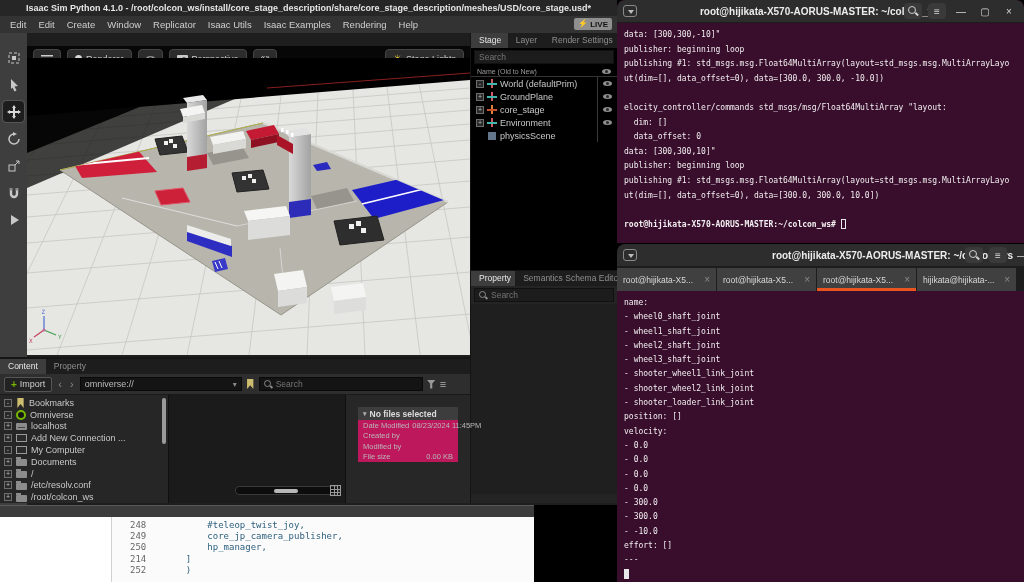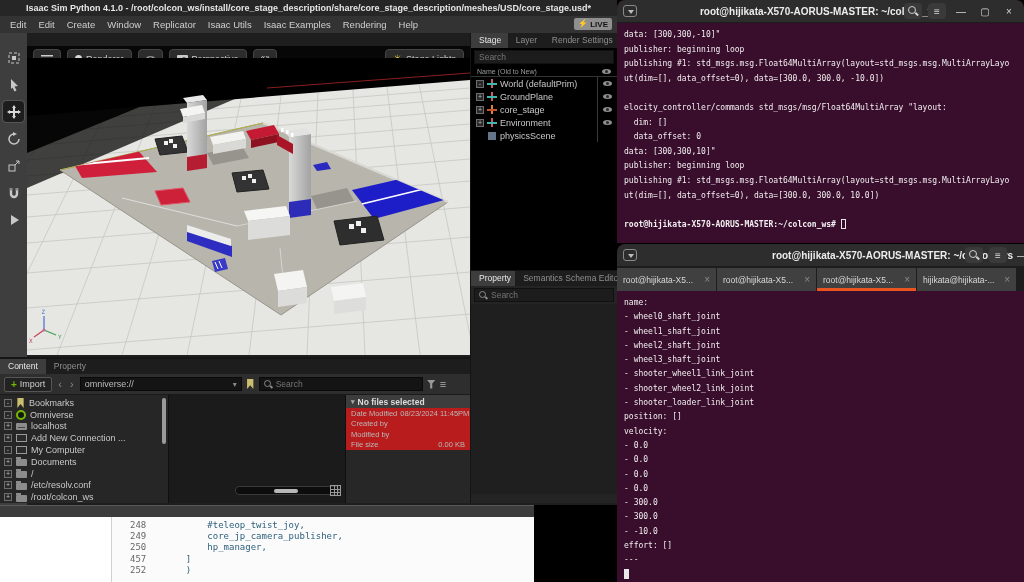--- a/index.html
+++ b/index.html
@@ -90,21 +90,21 @@
   .cb-body{position:relative;height:108px;display:flex}
   .cb-tree{width:168px;background:#262626;position:relative;padding-top:2px;overflow:hidden}
   .crow{display:flex;align-items:center;gap:4px;height:11.8px;padding-left:4px;color:#c9c9c9;font-size:9px;white-space:nowrap}
   .crow[data-depth="1"]{}
   .cb-scroll{position:absolute;right:2px;top:3px;width:4px;height:46px;background:#9a9a9a;border-radius:2px}
   .cb-files{width:177px;background:#1b1b1b;border-left:1px solid #0f0f0f;position:relative}
   .zoom-slider{position:absolute;left:66px;bottom:8px;width:104px;height:9px;background:#0d0d0d;border:1px solid #3a3a3a;border-radius:4px}
   .zoom-handle{position:absolute;left:38px;top:1.5px;width:24px;height:4px;background:#b8b8b8;border-radius:2px}
   .grid-ico{position:absolute;right:4px;bottom:7px;width:11px;height:11px;border:1px solid #9a9a9a;background:linear-gradient(#9a9a9a,#9a9a9a) 3px 0/1px 100% no-repeat,linear-gradient(#9a9a9a,#9a9a9a) 6px 0/1px 100% no-repeat,linear-gradient(#9a9a9a,#9a9a9a) 0 3px/100% 1px no-repeat,linear-gradient(#9a9a9a,#9a9a9a) 0 6px/100% 1px no-repeat}
   .cb-details{width:125px;background:#272727;border-left:1px solid #0f0f0f}
-  .det-box{background:#b91c1c;margin:0}
+  .det-box{background:#be185d;margin:12px}
   .det-header{height:13px;background:#3d3d3d;color:#ddd;font-size:8.5px;font-weight:bold;display:flex;align-items:center;gap:3px;padding:0 5px}
   .det-header .chev{color:#aaa;font-size:7px}
   .drow{display:flex;padding:0 5px;height:10.5px;align-items:center;color:#b8b8b8;font-size:7.5px;white-space:nowrap}
   .drow .dval{margin-left:3px}
   .drow[data-right="1"] .dval{margin-left:auto}
 
   
   #editor{left:0;top:505px;width:534px;height:77px}
   .ed-bar{height:12px;background:#3c3c3c;border-top:1px solid #5a5a5a}
   .ed-body{height:65px;background:#fbfbfb;position:relative;font-family:"DejaVu Sans Mono",monospace}
@@ -581,21 +581,21 @@
           <span class="lnum">249</span>
           <span class="ecode">        core_jp_camera_publisher,</span>
         </div>
 
         <div class="eline">
           <span class="lnum">250</span>
           <span class="ecode">        hp_manager,</span>
         </div>
 
         <div class="eline">
-          <span class="lnum">457</span>
+          <span class="lnum">214</span>
           <span class="ecode">    ]</span>
         </div>
 
         <div class="eline">
           <span class="lnum">252</span>
           <span class="ecode">    )</span>
         </div>
       </div>
   </div>
 </div>

